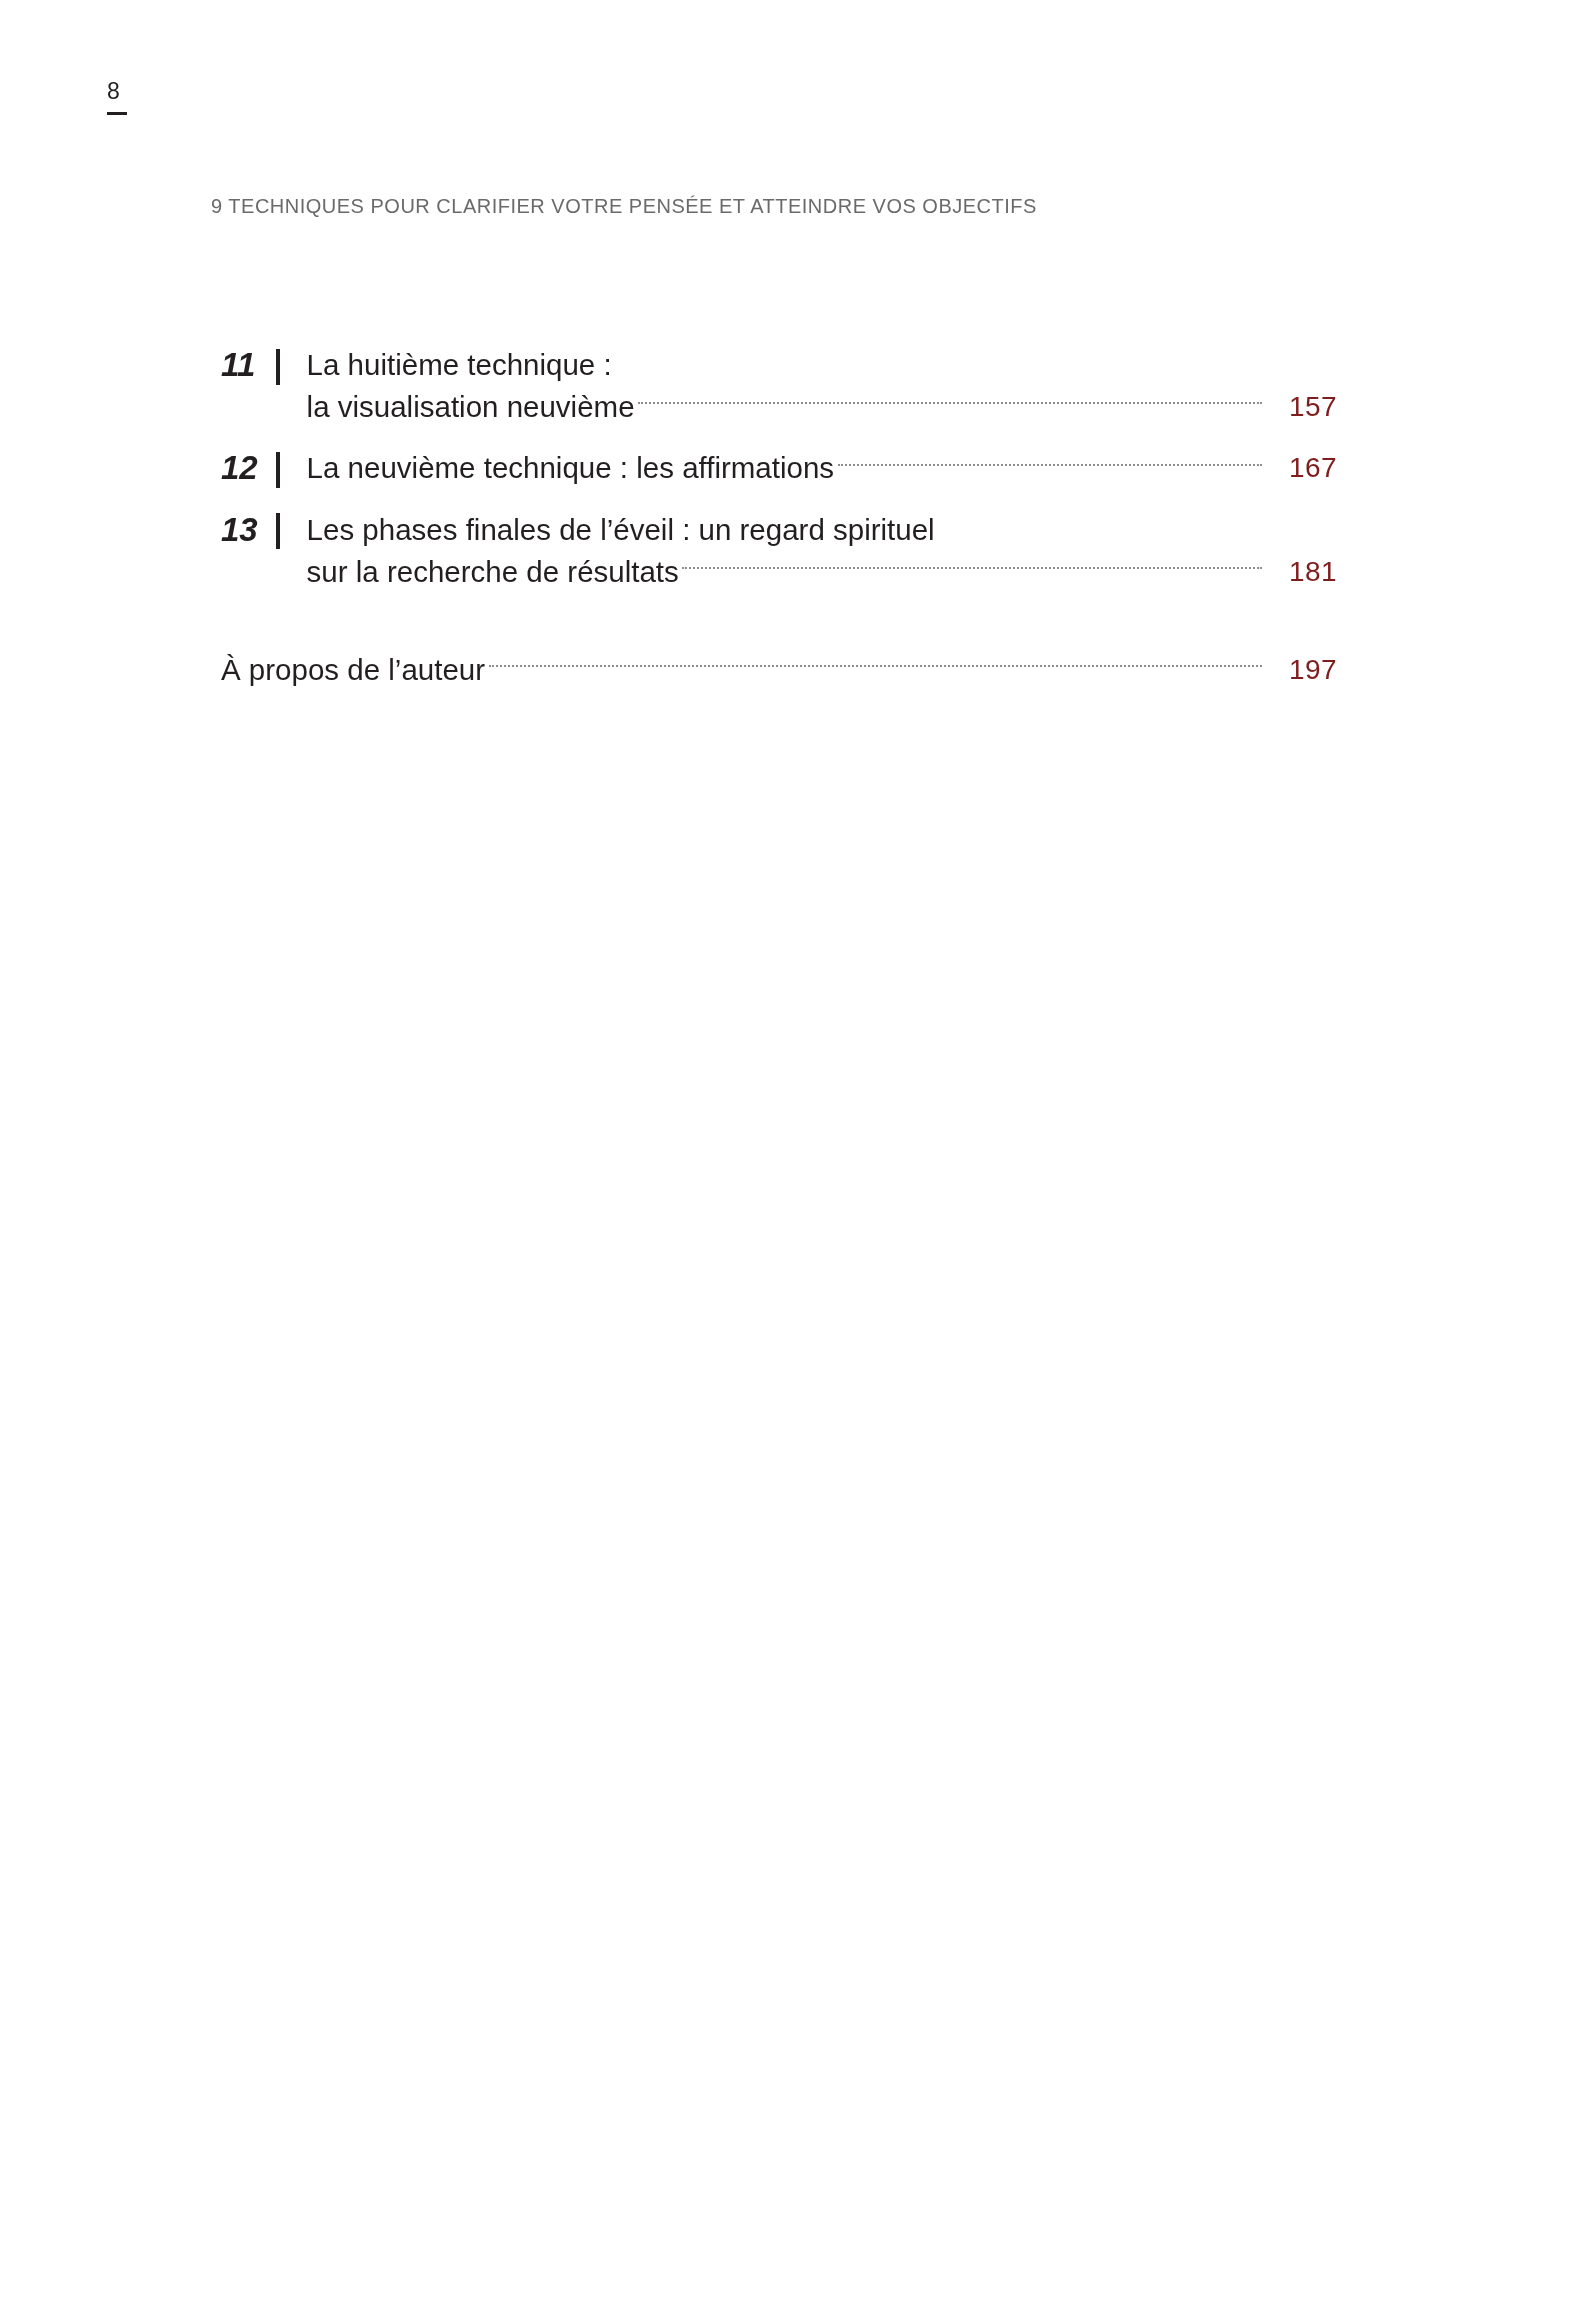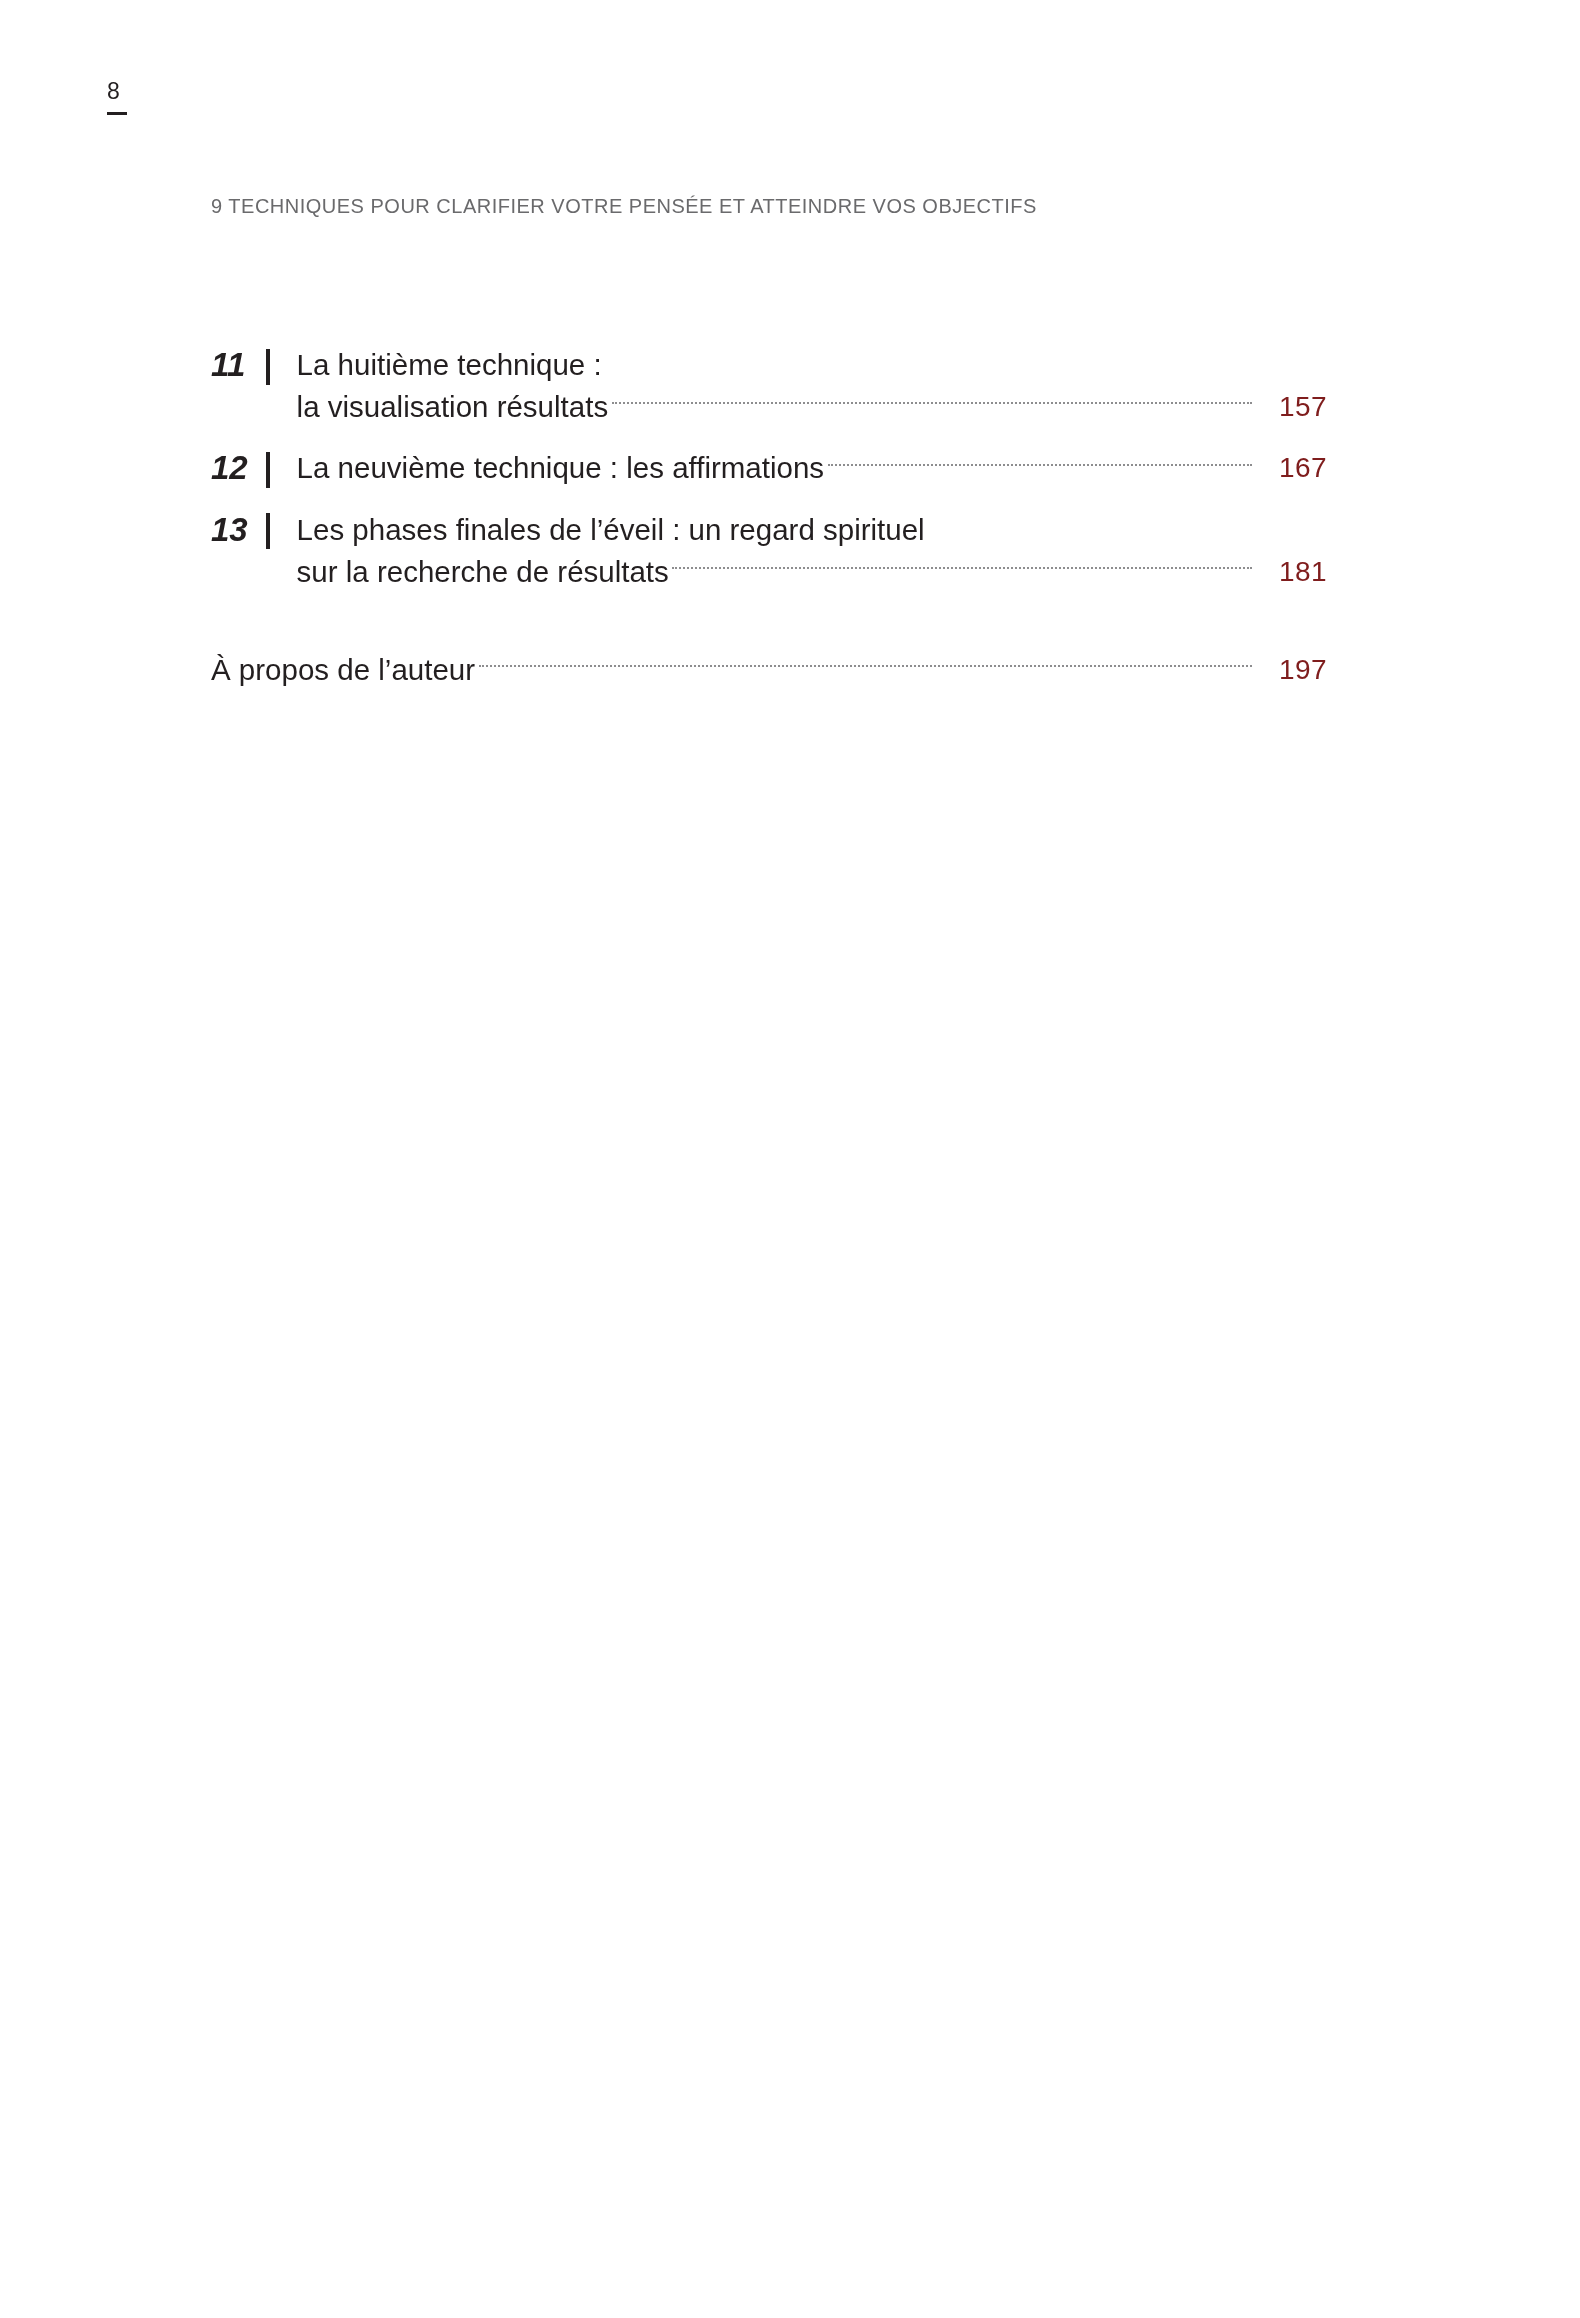--- a/index.html
+++ b/index.html
@@ -50,21 +50,21 @@
     font-size: 20px;
     letter-spacing: 0.5px;
     color: #6a6a6c;
     font-weight: 400;
     white-space: nowrap;
   }
 
   
   .toc {
     position: absolute;
-    left: 211px;
+    left: 221px;
     top: 344px;
     width: 1116px;
   }
 
   .toc-entry {
     display: flex;
     align-items: flex-start;
     margin-bottom: 19.6px;
   }
 
@@ -154,21 +154,21 @@
     <div class="toc-entry">
       <div class="chapter-num">11</div>
       <div class="chapter-bar"></div>
       <div class="entry-body">
         <div class="entry-line">
           <span class="entry-text">La huitième technique :</span>
           <span class="leader none"></span>
           <span class="page-no"></span>
         </div>
         <div class="entry-line">
-          <span class="entry-text">la visualisation résultats</span>
+          <span class="entry-text">la visualisation neuvième</span>
           <span class="leader"></span>
           <span class="page-no">157</span>
         </div>
       </div>
     </div>
 
     <div class="toc-entry">
       <div class="chapter-num">12</div>
       <div class="chapter-bar"></div>
       <div class="entry-body">

